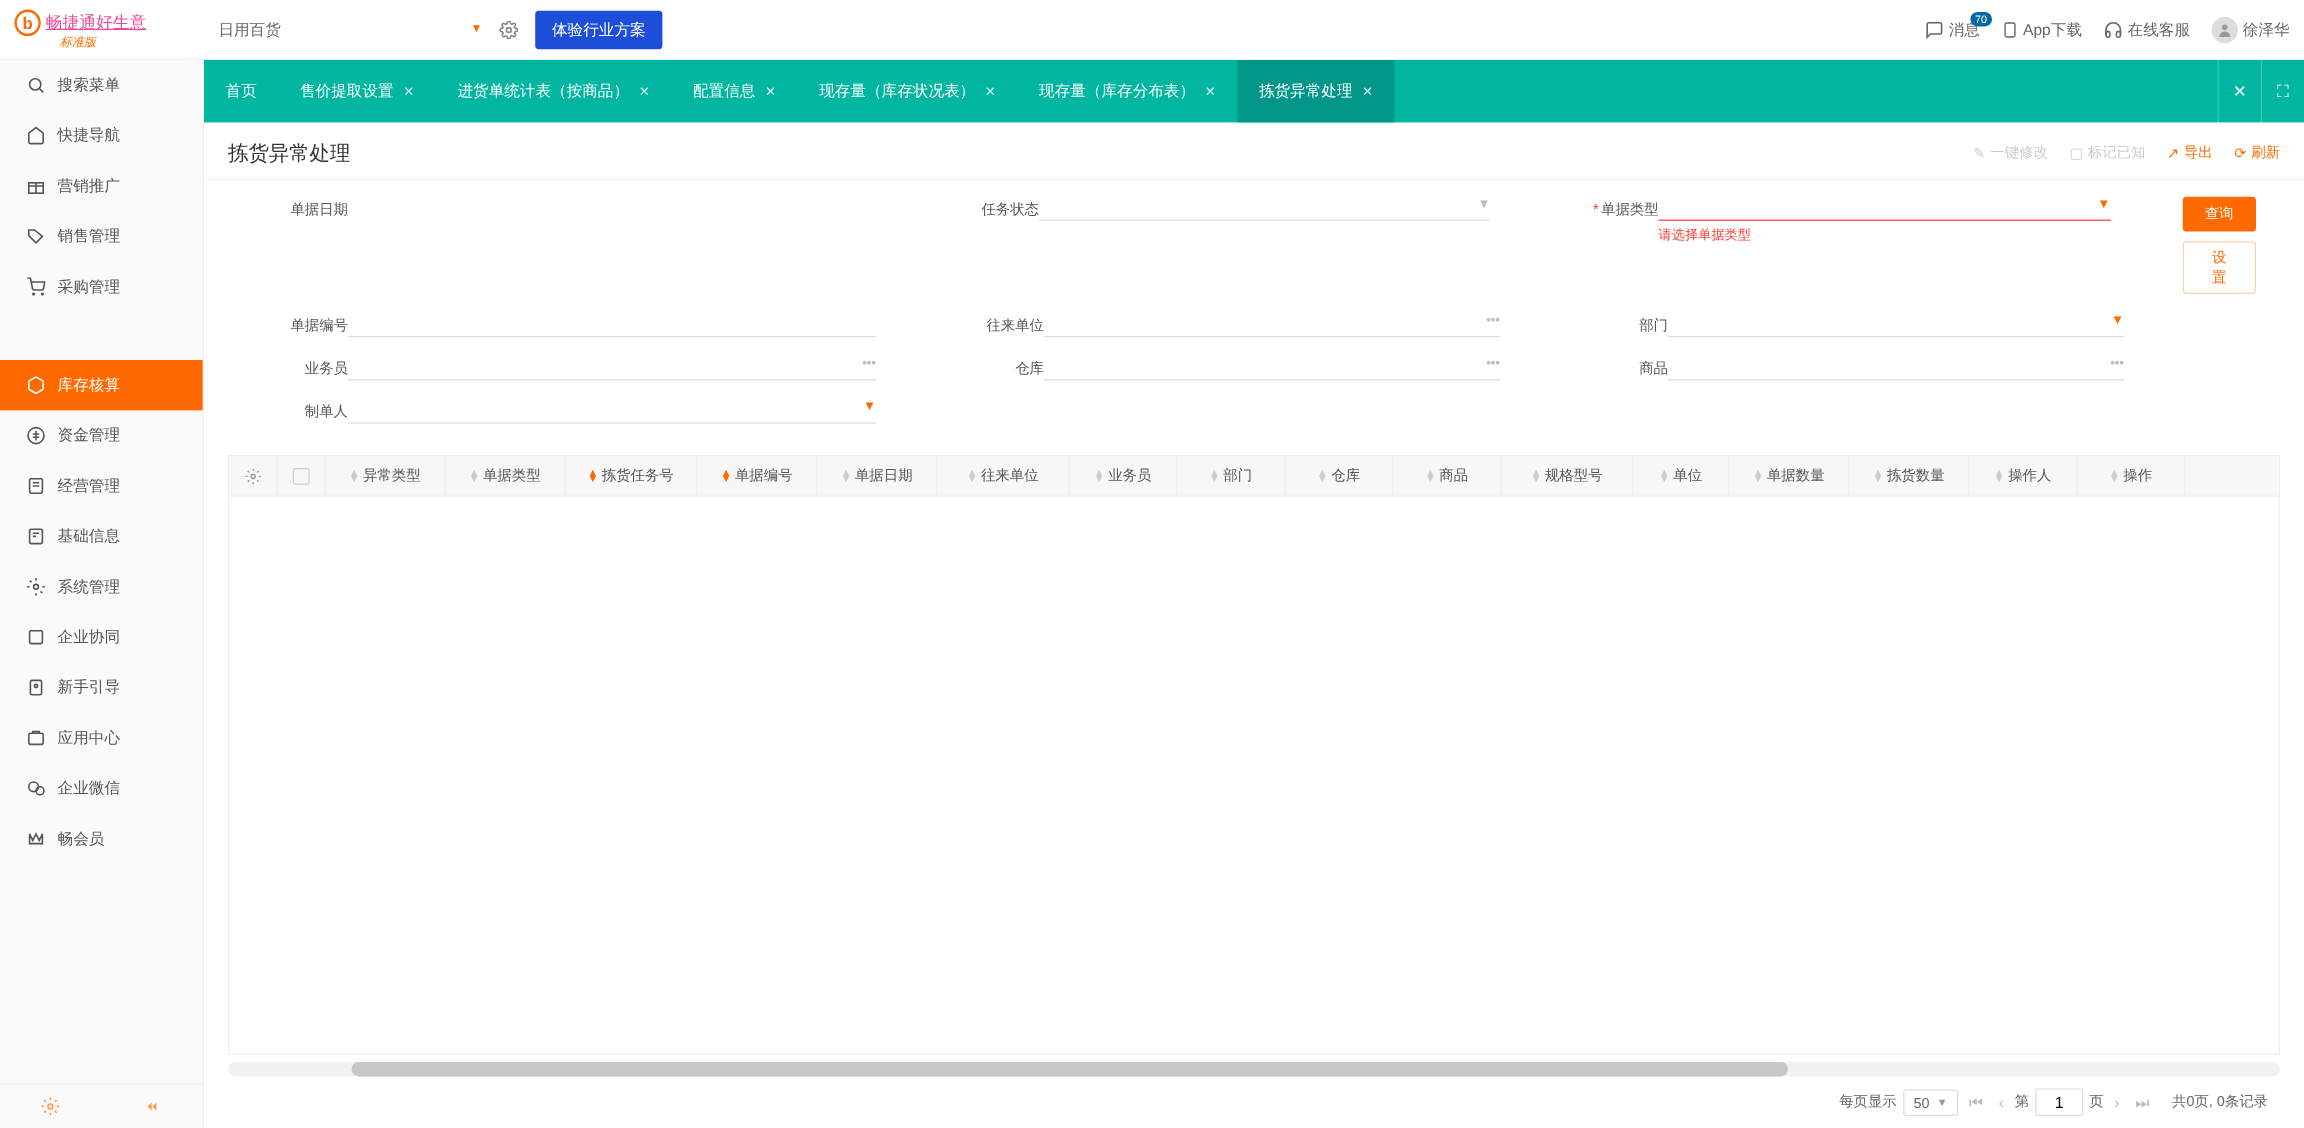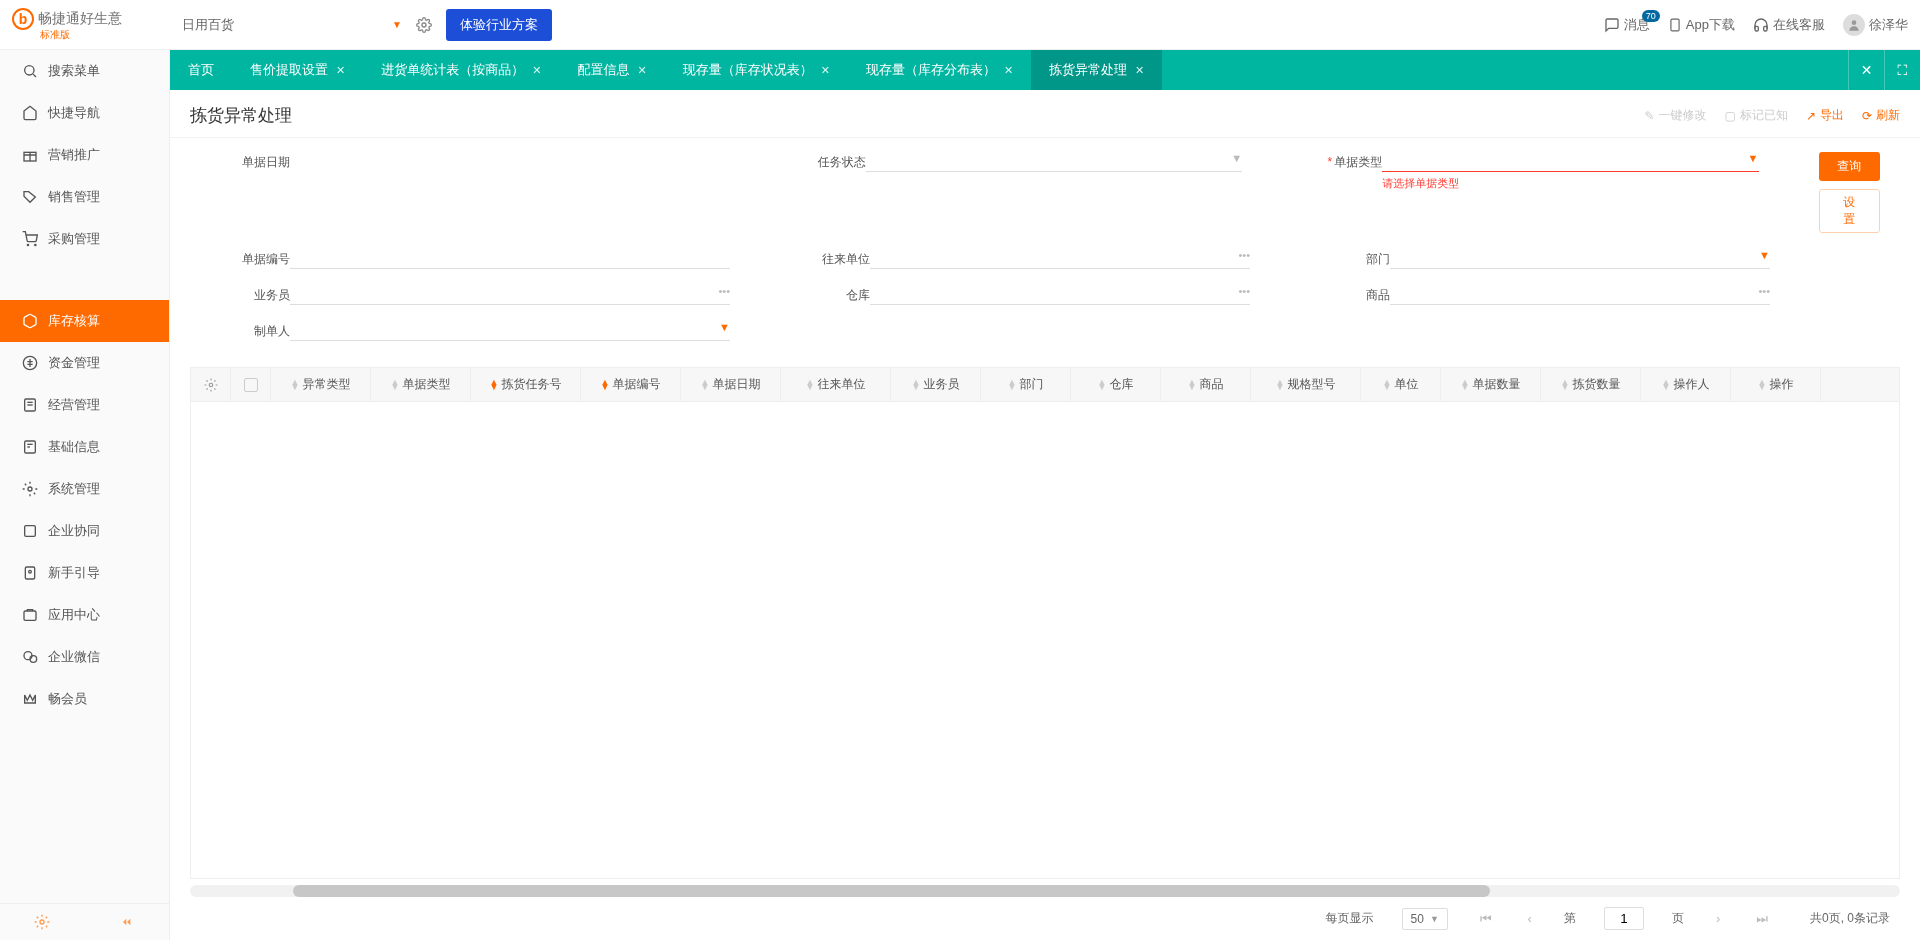--- a/index.html
+++ b/index.html
@@ -2,22 +2,22 @@
 <html><head>
 <meta charset="utf-8">
 <style>
 * { margin: 0; padding: 0; box-sizing: border-box; }
 body { font-family: "Microsoft YaHei", Arial, sans-serif; font-size: 12px; color: #333; background: #fff; overflow: hidden; width: 1920px; height: 940px; }
 
 
 .top-header { height: 50px; display: flex; align-items: center; padding: 0 12px; border-bottom: 1px solid #eee; background: #fff; }
 .logo-block { display: flex; align-items: center; width: 160px; }
 .logo-icon { width: 22px; height: 22px; border-radius: 50%; border: 2px solid #ff6a00; display: flex; align-items: center; justify-content: center; color: #ff6a00; font-weight: bold; font-size: 14px; margin-right: 4px; }
-.logo-text { color: #737373; font-size: 14px; font-weight: 500; }
-.logo-sub { color: #ff6a00; font-size: 10px; margin-left: 28px; margin-top: -2px; display: block; }
+.logo-text { color: #ec4899; font-size: 14px; font-weight: 500; text-decoration: underline; }
+.logo-sub { color: #ff6a00; font-size: 10px; margin-left: 38px; margin-top: -2px; display: block; font-style: italic; }
 .logo-wrap { display: flex; flex-direction: column; }
 .biz-select { display: flex; align-items: center; color: #666; font-size: 13px; margin-left: 10px; cursor: pointer; width: 220px; }
 .biz-select .chev { color: #ff6a00; margin-left: auto; font-size: 10px; }
 .gear { color: #888; margin: 0 14px; cursor: pointer; font-size: 14px; }
 .try-btn { background: #1d4ed8; color: #fff; border: none; border-radius: 3px; padding: 7px 14px; font-size: 13px; cursor: pointer; }
 .top-right { margin-left: auto; display: flex; align-items: center; gap: 18px; color: #666; font-size: 13px; }
 .top-right .item { display: flex; align-items: center; gap: 4px; cursor: pointer; position: relative; }
 .badge { position: absolute; top: -6px; right: -10px; background: #0369a1; color: #fff; border-radius: 8px; font-size: 9px; padding: 0 4px; line-height: 12px; }
 .avatar { width: 22px; height: 22px; border-radius: 50%; background: #ddd; display: inline-flex; align-items: center; justify-content: center; color: #999; }
 
@@ -30,21 +30,21 @@
 .side-item { display: flex; align-items: center; gap: 10px; padding: 12px 22px; color: #555; font-size: 13px; cursor: pointer; }
 .side-item.active { background: #ff6a00; color: #fff; margin-top: 40px; }
 .side-item .ico { width: 16px; height: 16px; display: inline-flex; align-items: center; justify-content: center; }
 .side-footer { display: flex; border-top: 1px solid #eee; }
 .side-footer .half { flex: 1; text-align: center; padding: 10px 0; color: #ff9a4d; cursor: pointer; font-size: 14px; }
 
 
 .content { flex: 1; display: flex; flex-direction: column; min-width: 0; }
 
 
-.tabs-bar { background: #00b6a1; height: 40px; display: flex; align-items: stretch; color: #fff; font-size: 13px; }
+.tabs-bar { background: #00b6a1; height: 52px; display: flex; align-items: stretch; color: #fff; font-size: 13px; }
 .tab { display: flex; align-items: center; padding: 0 18px; gap: 8px; cursor: pointer; white-space: nowrap; }
 .tab.active { background: #009688; }
 .tab .x { font-size: 11px; opacity: 0.85; cursor: pointer; }
 .tabs-right { margin-left: auto; display: flex; align-items: center; }
 .tabs-right .tbtn { width: 36px; display: flex; align-items: center; justify-content: center; cursor: pointer; font-size: 14px; border-left: 1px solid rgba(255,255,255,0.25); height: 100%; }
 
 
 .page-head { display: flex; align-items: center; padding: 14px 20px 10px; border-bottom: 1px solid #f2f2f2; }
 .page-title { font-size: 17px; color: #333; }
 .page-actions { margin-left: auto; display: flex; gap: 18px; color: #888; font-size: 12px; }
@@ -80,21 +80,21 @@
 .table-wrap { margin: 6px 20px 0; border: 1px solid #eee; flex: 1; display: flex; flex-direction: column; overflow: hidden; }
 .thead { display: flex; background: #f7f7f7; border-bottom: 1px solid #eee; height: 34px; align-items: center; font-size: 12px; color: #555; }
 .th { padding: 0 10px; border-right: 1px solid #eee; display: flex; align-items: center; gap: 3px; height: 100%; flex-shrink: 0; justify-content: center; }
 .th .sort { color: #ccc; font-size: 9px; display: inline-flex; flex-direction: column; line-height: 5px; cursor: pointer; }
 .th .sort.orange { color: #ff6a00; }
 .tbody { flex: 1; background: #fff; overflow: auto; }
 .hscroll { height: 12px; background: #f1f1f1; margin: 6px 20px 0 20px; border-radius: 6px; position: relative; }
 .hthumb { position: absolute; left: 6%; width: 70%; top: 0; bottom: 0; background: #c7c7c7; border-radius: 6px; }
 
 
-.pager { display: flex; align-items: center; padding: 10px 30px; gap: 28px; color: #666; font-size: 12px; justify-content: flex-end; }
+.pager { display: flex; align-items: center; padding: 10px 30px; gap: 5px; color: #666; font-size: 12px; justify-content: flex-end; }
 .pager .sel { border: 1px solid #ddd; padding: 3px 8px; display: inline-flex; align-items: center; gap: 6px; border-radius: 2px; }
 .pager .pg-btn { color: #bbb; cursor: pointer; padding: 0 4px; font-size: 13px; }
 .pager input { width: 40px; border: 1px solid #ddd; text-align: center; padding: 3px 2px; border-radius: 2px; }
 
 svg { display: block; }
 </style>
 </head>
 <body>
 
 <div class="top-header">

